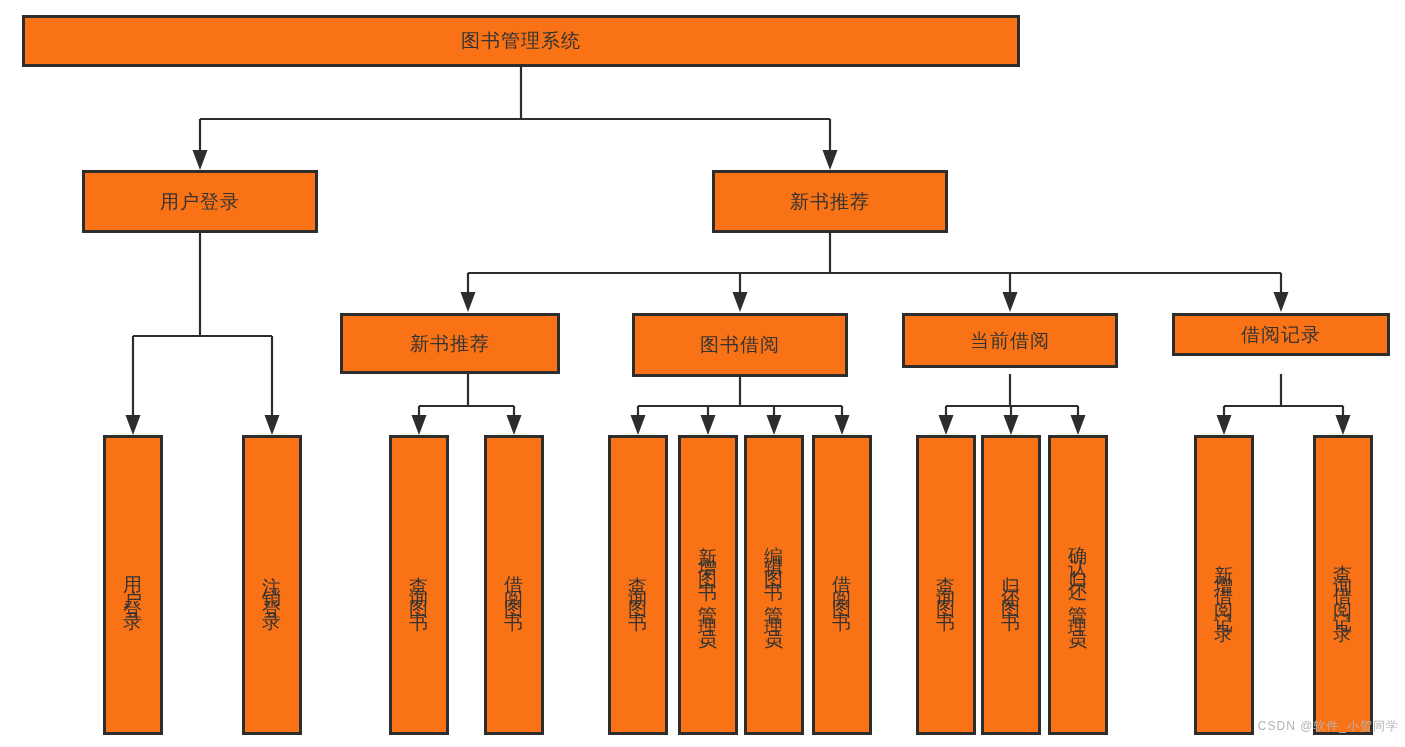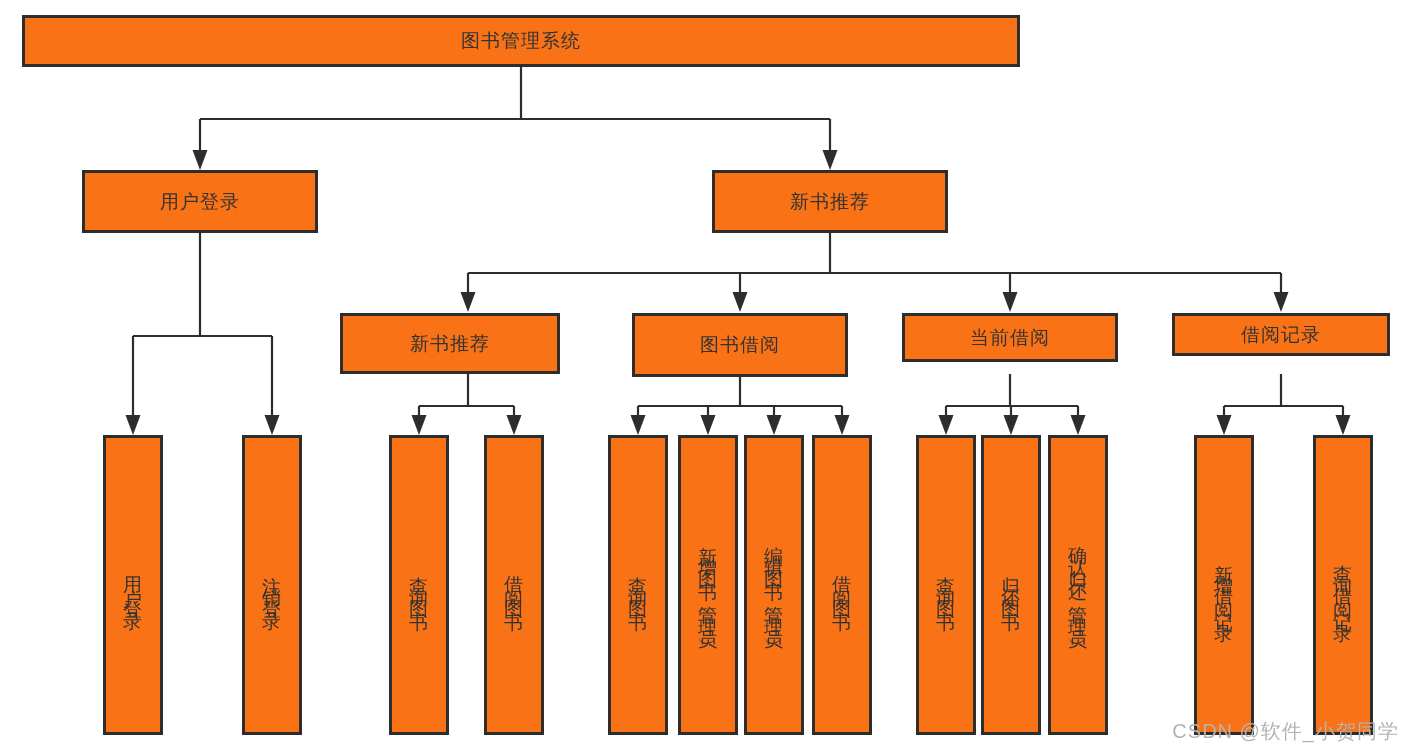--- a/index.html
+++ b/index.html
@@ -29,21 +29,21 @@
     writing-mode:vertical-rl;
     text-orientation:mixed;
     font-size:19px;
     letter-spacing:12px;
     line-height:1;
   }
   #watermark{
     position:absolute;
     right:6px;top:718px;
     z-index:2;
-    font-size:20px;
+    font-size:12px;
     color:#b3b3b3;
     letter-spacing:1px;
     white-space:nowrap;
   }
 </style>
 </head>
 <body>
 
 <div id="canvas">
 
@@ -97,21 +97,21 @@
   <div class="node hnode" style="left:712px;top:170px;width:236px;height:63px">
     <span>新书推荐</span>
   </div>
 
   <div class="node hnode" style="left:340px;top:313px;width:220px;height:61px">
     <span>新书推荐</span>
   </div>
   <div class="node hnode" style="left:632px;top:313px;width:216px;height:64px">
     <span>图书借阅</span>
   </div>
-  <div class="node hnode" style="left:902px;top:313px;width:216px;height:49px">
+  <div class="node hnode" style="left:902px;top:313px;width:216px;height:55px">
     <span>当前借阅</span>
   </div>
   <div class="node hnode" style="left:1172px;top:313px;width:218px;height:43px">
     <span>借阅记录</span>
   </div>
 
   <div class="node leaf" style="left:103px;top:435px;width:60px;height:300px">
     <span>用户登录</span>
   </div>
   <div class="node leaf" style="left:242px;top:435px;width:60px;height:300px">

